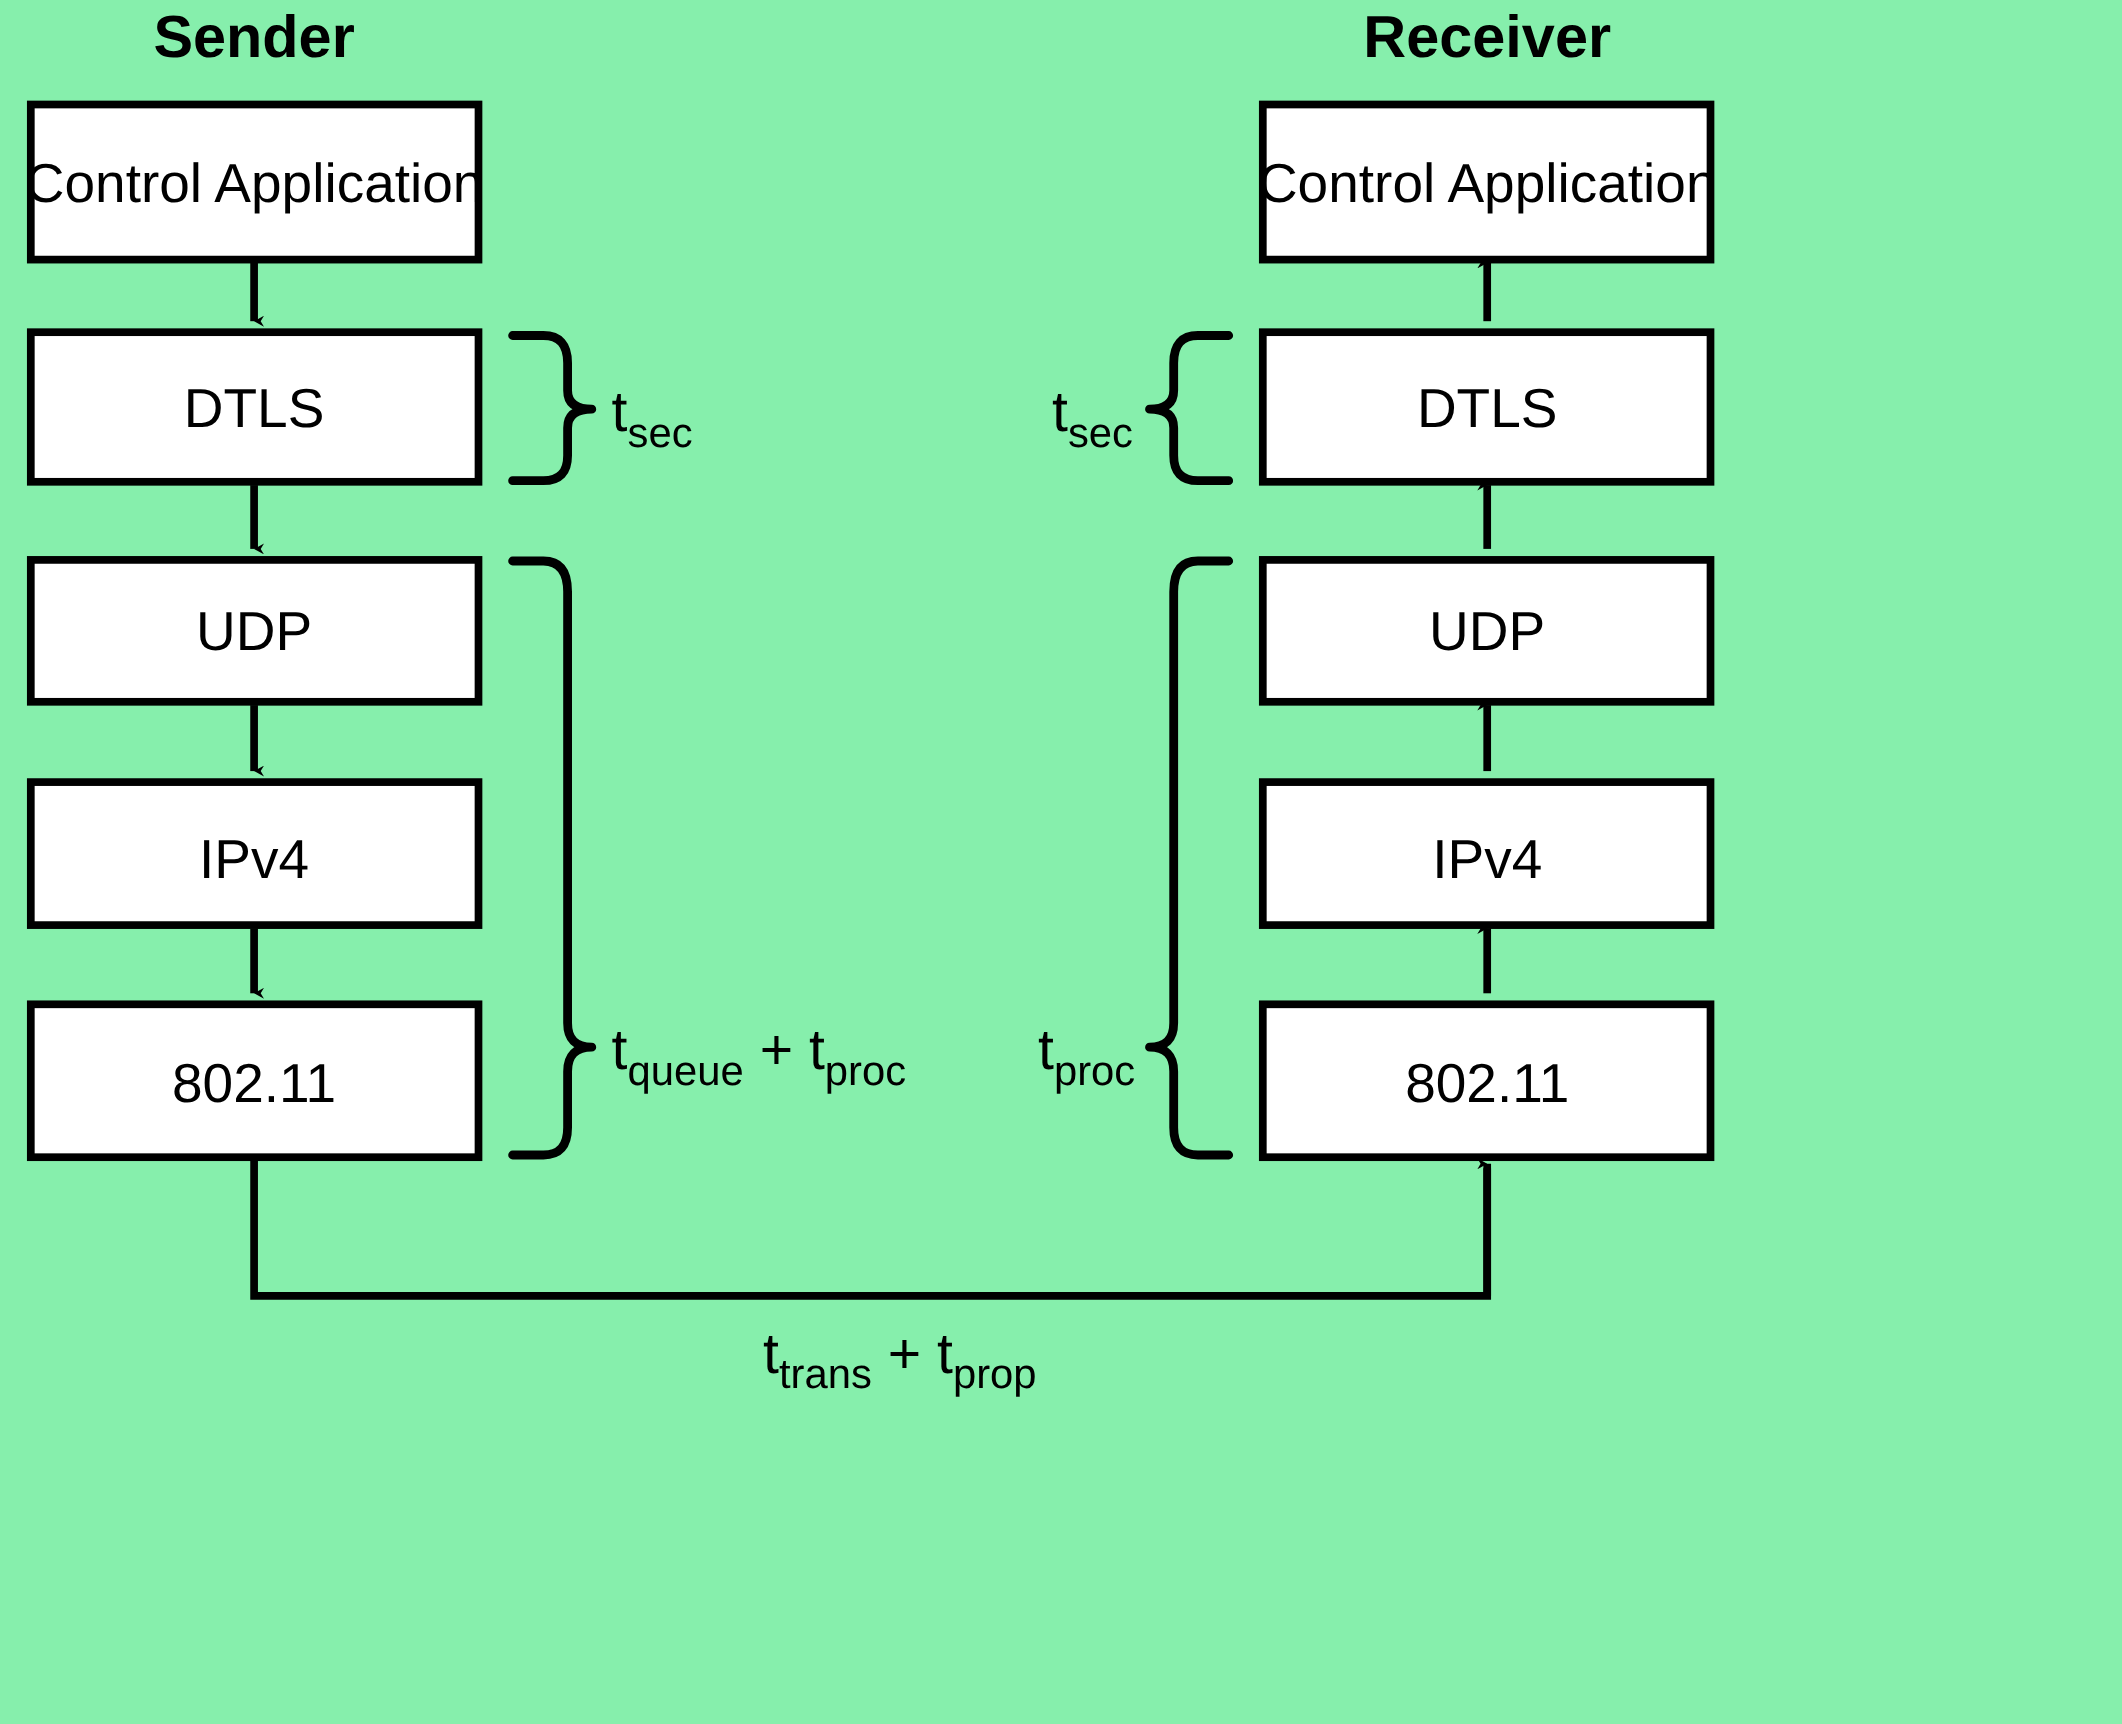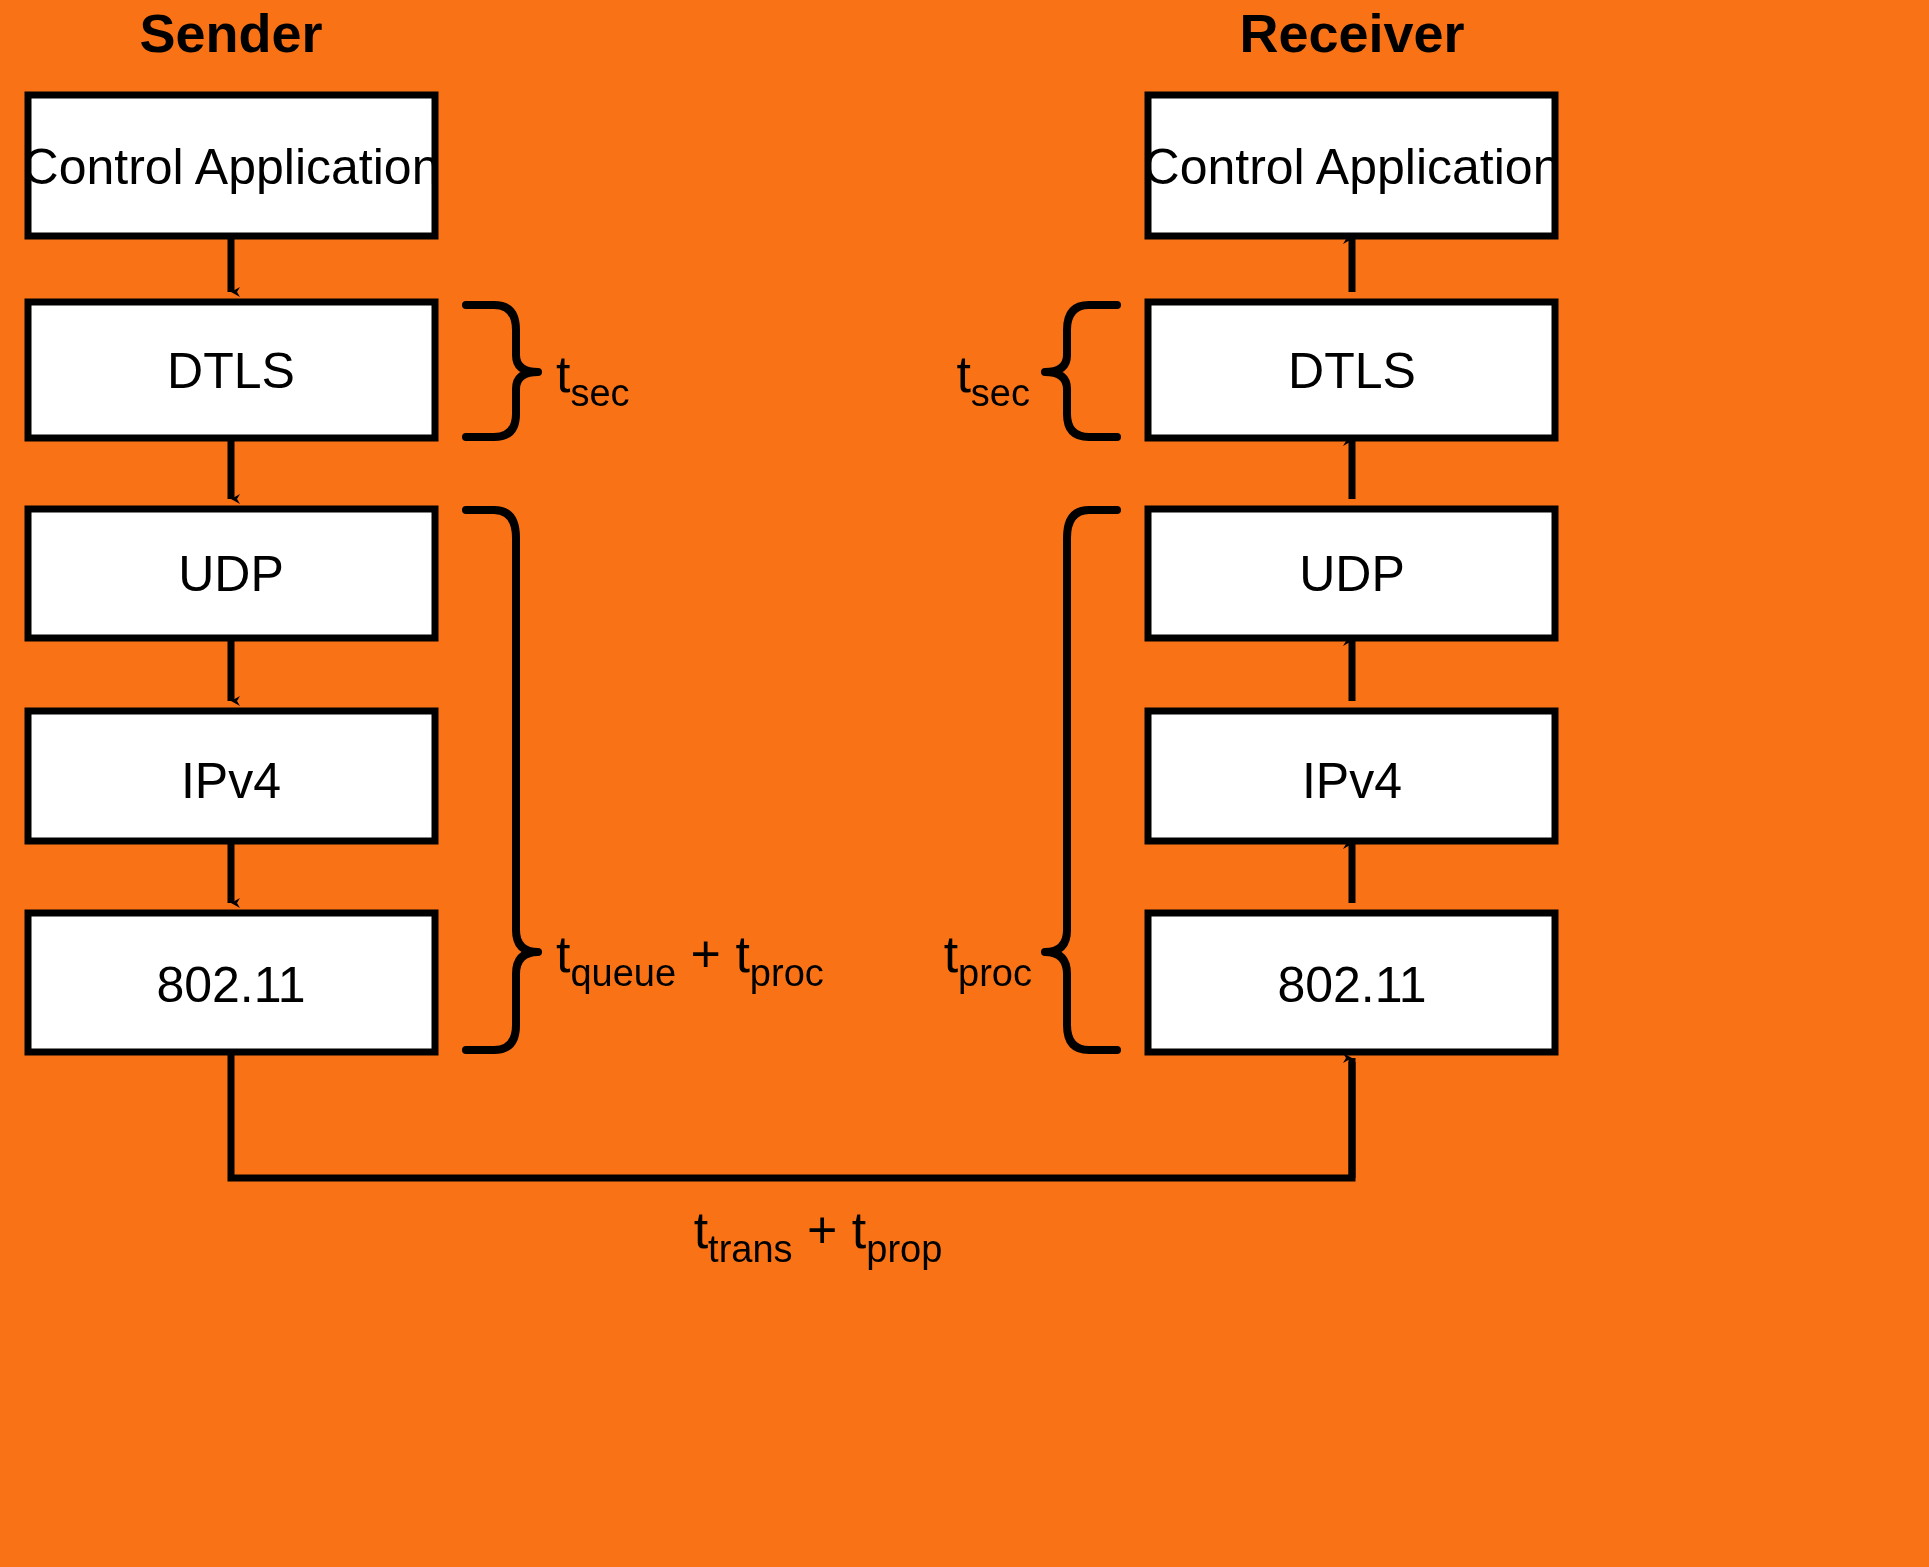--- a/index.html
+++ b/index.html
@@ -8,21 +8,21 @@
     background: #ffffff;
   }
   body {
     font-family: "Liberation Sans", sans-serif;
     color: #000000;
   }
   #stage {
     position: relative;
     width: 1929px;
     height: 1567px;
-    background: #f97316;
+    background: #86efac;
     overflow: hidden;
   }
   svg#diagram {
     position: absolute;
     left: 0;
     top: 0;
     width: 1929px;
     height: 1567px;
     display: block;
   }

